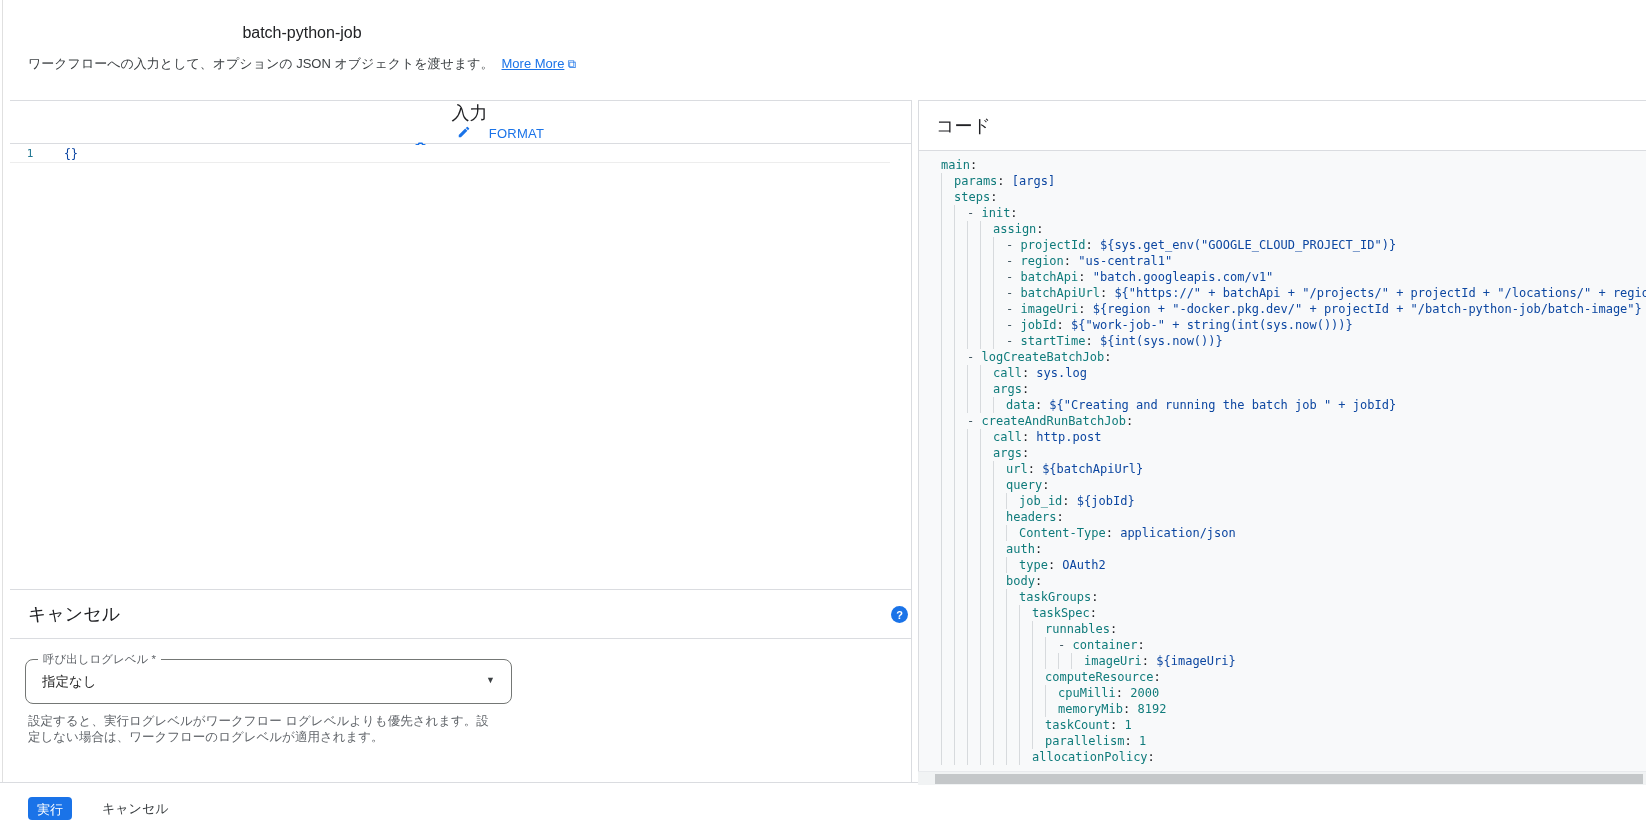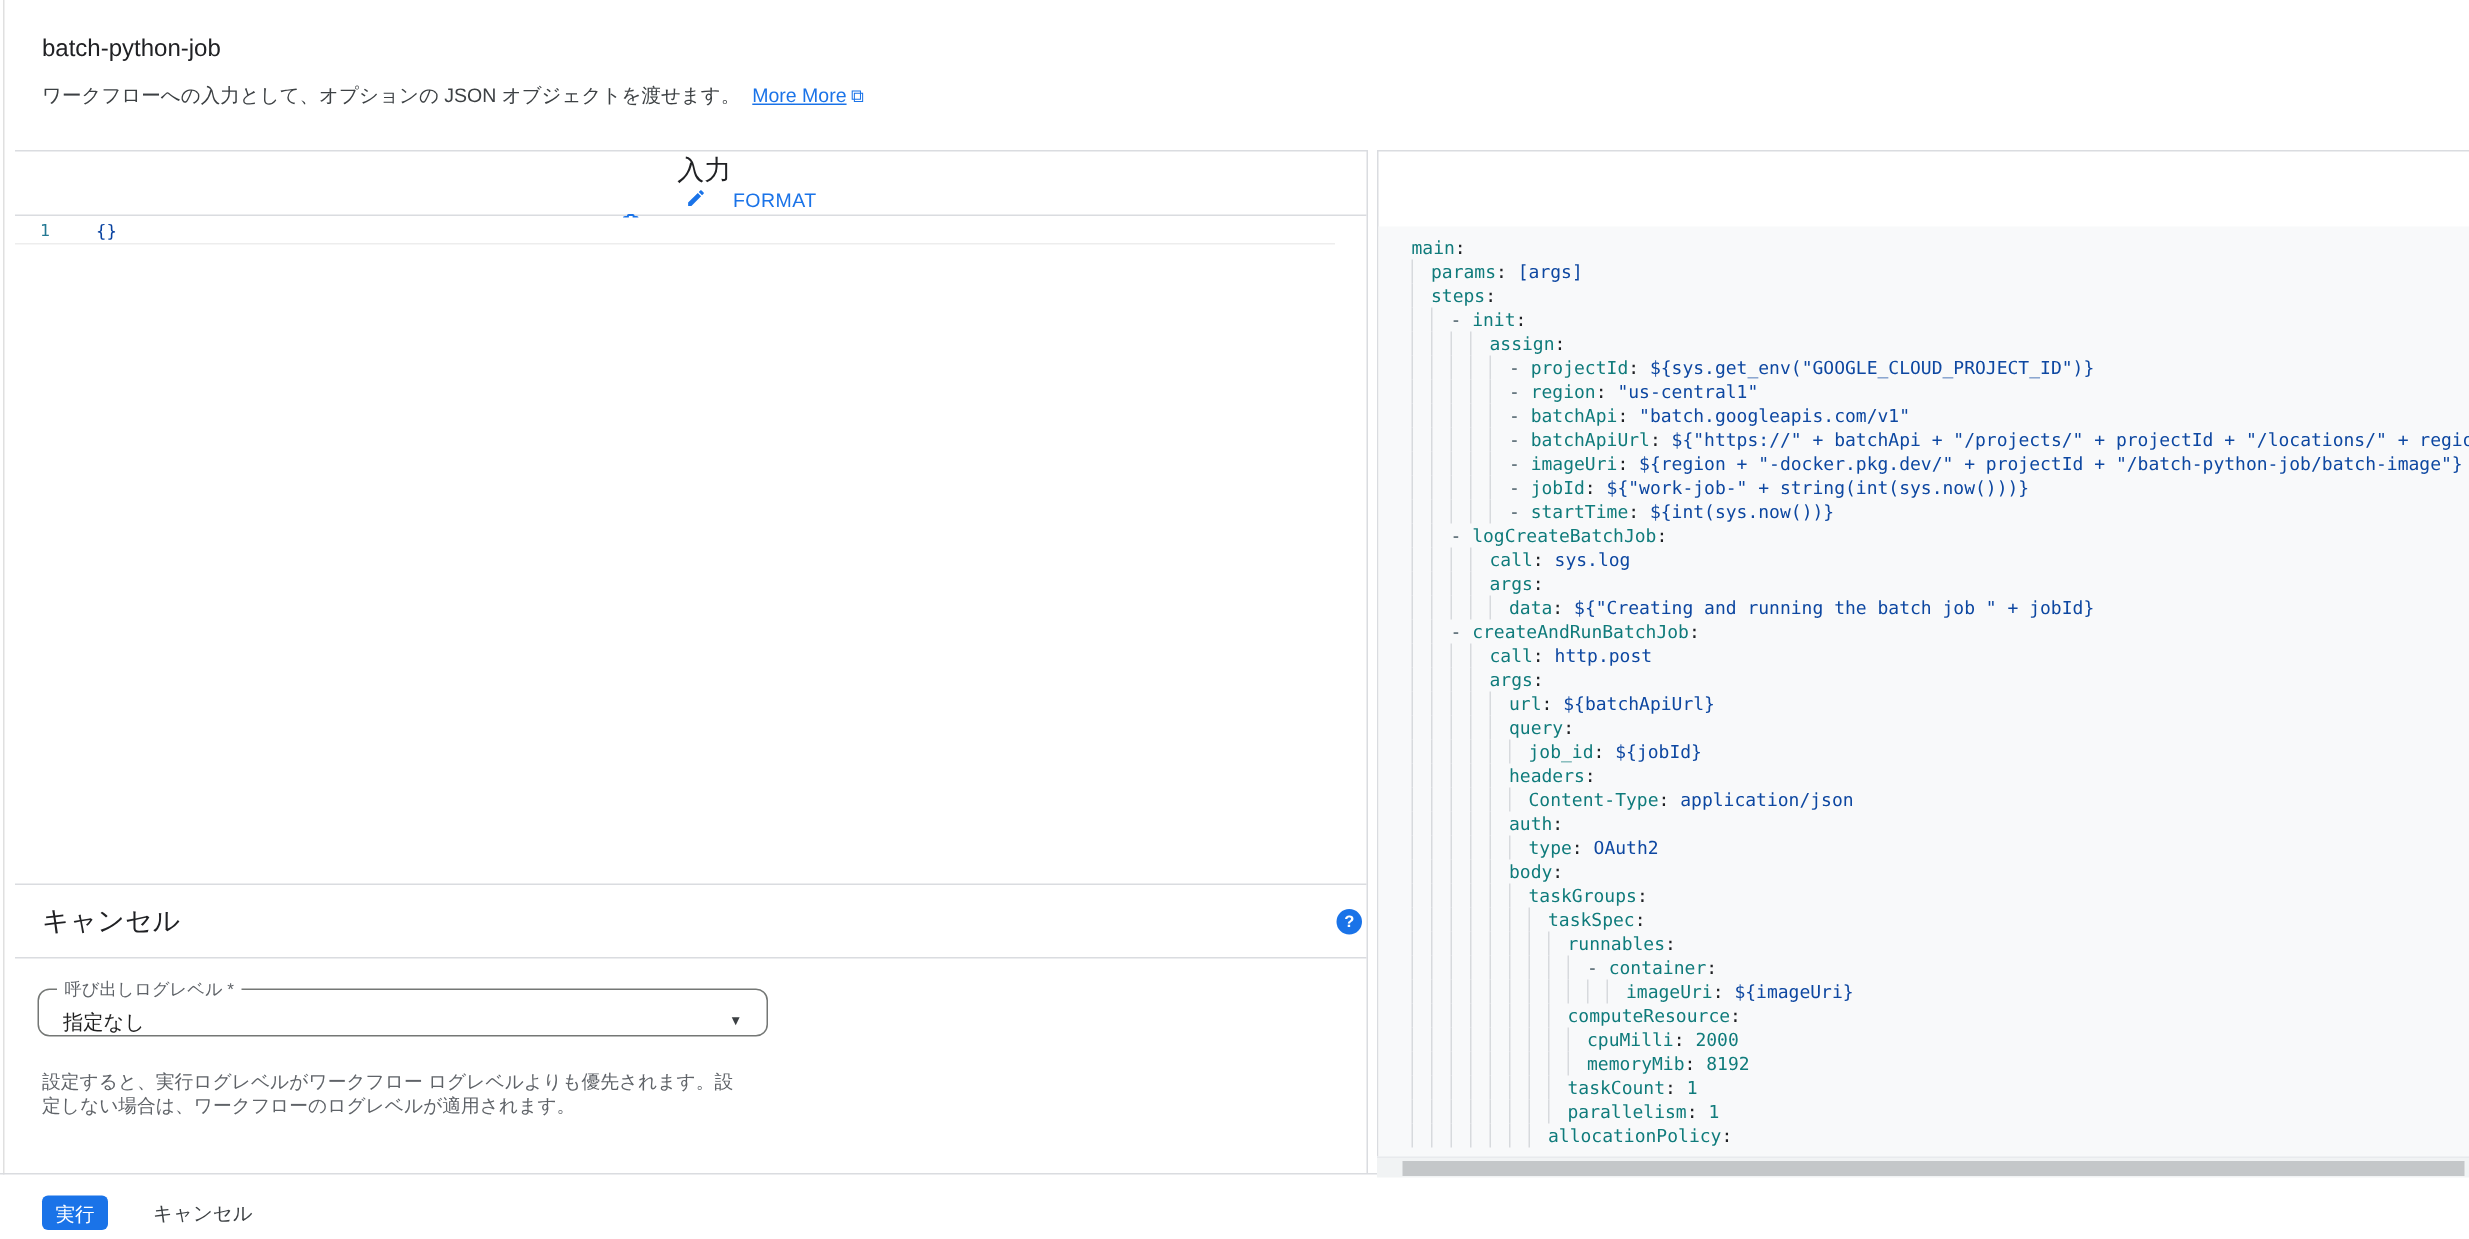--- a/index.html
+++ b/index.html
@@ -3,21 +3,21 @@
 <meta charset="utf-8">
 <style>
   * { margin:0; padding:0; box-sizing:border-box; }
   html,body { width:1646px; height:826px; background:#fff; position:relative;
               font-family:"Liberation Sans",sans-serif; color:#202124; overflow:hidden; }
 
   .left-edge { position:absolute; left:2px; top:0; width:1px; height:783px; background:#e0e0e0; }
 
   
   .page-header { position:absolute; left:28px; top:24px; }
-  .page-title { font-size:16px; font-weight:400; color:#202124; }
+  .page-title { font-size:16px; font-weight:400; color:#202124;text-align:center; }
   .page-subtitle { margin-top:13px; font-size:13px; color:#3c4043; }
   .learn-more { color:#1a73e8; text-decoration:underline; margin-left:8px; cursor:pointer; }
   .ext-icon { text-decoration:none; display:inline-block; margin-left:3px; font-size:12px; color:#1a73e8; }
 
   
   .input-panel { position:absolute; left:10px; top:100px; width:902px; height:682px;
                  border-top:1px solid #dadce0; border-right:1px solid #dadce0; background:#fff; }
   .panel-header { height:43px; border-bottom:1px solid #dadce0; display:flex; align-items:center;
                   padding-left:18px;flex-direction:column; }
   .panel-title { font-size:18px; color:#202124; }
@@ -36,21 +36,21 @@
   .json-val { margin-left:14px; font-family:"DejaVu Sans Mono",monospace; font-size:11.5px; color:#0842a0; }
 
   .logging-header { position:absolute; top:488px; left:0; width:100%; height:50px;
                     border-top:1px solid #dadce0; border-bottom:1px solid #dadce0;
                     display:flex; align-items:center; padding-left:18px; }
   .help-icon { position:absolute; right:3px; top:16px; width:17px; height:17px; border-radius:50%;
                background:#1a73e8; color:#fff; font-size:11px; font-weight:bold; display:flex;
                align-items:center; justify-content:center; cursor:pointer; }
 
   .logging-form { position:absolute; top:538px; left:0; right:0; bottom:0; }
-  .select-box { position:absolute; left:15px; top:20px; width:487px; height:32px;
+  .select-box { position:absolute; left:15px; top:20px; width:487px; height:45px;
                 border:1px solid #747775; border-radius:8px; background:#fff; cursor:pointer; }
   .select-label { position:absolute; top:-8px; left:12px; background:#fff; padding:0 5px;
                   font-size:11.5px; color:#5f6368; white-space:nowrap; }
   .select-value { position:absolute; left:16px; top:13px; font-size:13.5px; color:#1f1f1f; }
   .select-caret { position:absolute; right:16px; top:15px; font-size:9px; color:#3c4043; }
   .helper-text { position:absolute; left:18px; top:74px; width:462px; font-size:12.5px;
                  color:#5f6368; line-height:16px; }
 
   
   .bottom-divider { position:absolute; left:0; top:782px; width:918px; height:1px; background:#dadce0; }
@@ -140,17 +140,20 @@
   </div>
 </div>
 
 <div class="bottom-divider"></div>
 <div class="actions">
   <button class="run-btn">実行</button>
   <button class="cancel-btn">キャンセル</button>
 </div>
 
 <div class="code-panel">
+  <div class="code-header">
+    <span class="panel-title">コード</span>
+  </div>
   <div class="code-body" id="code-body"><div class="cl"><span class="k">main</span><span class="p">:</span></div><div class="cl"><span class="g"></span><span class="k">params</span><span class="p">:</span><span class="v"> [args]</span></div><div class="cl"><span class="g"></span><span class="k">steps</span><span class="p">:</span></div><div class="cl"><span class="g"></span><span class="g"></span><span class="dash">- </span><span class="k">init</span><span class="p">:</span></div><div class="cl"><span class="g"></span><span class="g"></span><span class="g"></span><span class="g"></span><span class="k">assign</span><span class="p">:</span></div><div class="cl"><span class="g"></span><span class="g"></span><span class="g"></span><span class="g"></span><span class="g"></span><span class="dash">- </span><span class="k">projectId</span><span class="p">:</span><span class="v"> ${sys.get_env("GOOGLE_CLOUD_PROJECT_ID")}</span></div><div class="cl"><span class="g"></span><span class="g"></span><span class="g"></span><span class="g"></span><span class="g"></span><span class="dash">- </span><span class="k">region</span><span class="p">:</span><span class="v"> "us-central1"</span></div><div class="cl"><span class="g"></span><span class="g"></span><span class="g"></span><span class="g"></span><span class="g"></span><span class="dash">- </span><span class="k">batchApi</span><span class="p">:</span><span class="v"> "batch.googleapis.com/v1"</span></div><div class="cl"><span class="g"></span><span class="g"></span><span class="g"></span><span class="g"></span><span class="g"></span><span class="dash">- </span><span class="k">batchApiUrl</span><span class="p">:</span><span class="v"> ${"https://" + batchApi + "/projects/" + projectId + "/locations/" + region + "/jobs"}</span></div><div class="cl"><span class="g"></span><span class="g"></span><span class="g"></span><span class="g"></span><span class="g"></span><span class="dash">- </span><span class="k">imageUri</span><span class="p">:</span><span class="v"> ${region + "-docker.pkg.dev/" + projectId + "/batch-python-job/batch-image"}</span></div><div class="cl"><span class="g"></span><span class="g"></span><span class="g"></span><span class="g"></span><span class="g"></span><span class="dash">- </span><span class="k">jobId</span><span class="p">:</span><span class="v"> ${"work-job-" + string(int(sys.now()))}</span></div><div class="cl"><span class="g"></span><span class="g"></span><span class="g"></span><span class="g"></span><span class="g"></span><span class="dash">- </span><span class="k">startTime</span><span class="p">:</span><span class="v"> ${int(sys.now())}</span></div><div class="cl"><span class="g"></span><span class="g"></span><span class="dash">- </span><span class="k">logCreateBatchJob</span><span class="p">:</span></div><div class="cl"><span class="g"></span><span class="g"></span><span class="g"></span><span class="g"></span><span class="k">call</span><span class="p">:</span><span class="v"> sys.log</span></div><div class="cl"><span class="g"></span><span class="g"></span><span class="g"></span><span class="g"></span><span class="k">args</span><span class="p">:</span></div><div class="cl"><span class="g"></span><span class="g"></span><span class="g"></span><span class="g"></span><span class="g"></span><span class="k">data</span><span class="p">:</span><span class="v"> ${"Creating and running the batch job " + jobId}</span></div><div class="cl"><span class="g"></span><span class="g"></span><span class="dash">- </span><span class="k">createAndRunBatchJob</span><span class="p">:</span></div><div class="cl"><span class="g"></span><span class="g"></span><span class="g"></span><span class="g"></span><span class="k">call</span><span class="p">:</span><span class="v"> http.post</span></div><div class="cl"><span class="g"></span><span class="g"></span><span class="g"></span><span class="g"></span><span class="k">args</span><span class="p">:</span></div><div class="cl"><span class="g"></span><span class="g"></span><span class="g"></span><span class="g"></span><span class="g"></span><span class="k">url</span><span class="p">:</span><span class="v"> ${batchApiUrl}</span></div><div class="cl"><span class="g"></span><span class="g"></span><span class="g"></span><span class="g"></span><span class="g"></span><span class="k">query</span><span class="p">:</span></div><div class="cl"><span class="g"></span><span class="g"></span><span class="g"></span><span class="g"></span><span class="g"></span><span class="g"></span><span class="k">job_id</span><span class="p">:</span><span class="v"> ${jobId}</span></div><div class="cl"><span class="g"></span><span class="g"></span><span class="g"></span><span class="g"></span><span class="g"></span><span class="k">headers</span><span class="p">:</span></div><div class="cl"><span class="g"></span><span class="g"></span><span class="g"></span><span class="g"></span><span class="g"></span><span class="g"></span><span class="k">Content-Type</span><span class="p">:</span><span class="v"> application/json</span></div><div class="cl"><span class="g"></span><span class="g"></span><span class="g"></span><span class="g"></span><span class="g"></span><span class="k">auth</span><span class="p">:</span></div><div class="cl"><span class="g"></span><span class="g"></span><span class="g"></span><span class="g"></span><span class="g"></span><span class="g"></span><span class="k">type</span><span class="p">:</span><span class="v"> OAuth2</span></div><div class="cl"><span class="g"></span><span class="g"></span><span class="g"></span><span class="g"></span><span class="g"></span><span class="k">body</span><span class="p">:</span></div><div class="cl"><span class="g"></span><span class="g"></span><span class="g"></span><span class="g"></span><span class="g"></span><span class="g"></span><span class="k">taskGroups</span><span class="p">:</span></div><div class="cl"><span class="g"></span><span class="g"></span><span class="g"></span><span class="g"></span><span class="g"></span><span class="g"></span><span class="g"></span><span class="k">taskSpec</span><span class="p">:</span></div><div class="cl"><span class="g"></span><span class="g"></span><span class="g"></span><span class="g"></span><span class="g"></span><span class="g"></span><span class="g"></span><span class="g"></span><span class="k">runnables</span><span class="p">:</span></div><div class="cl"><span class="g"></span><span class="g"></span><span class="g"></span><span class="g"></span><span class="g"></span><span class="g"></span><span class="g"></span><span class="g"></span><span class="g"></span><span class="dash">- </span><span class="k">container</span><span class="p">:</span></div><div class="cl"><span class="g"></span><span class="g"></span><span class="g"></span><span class="g"></span><span class="g"></span><span class="g"></span><span class="g"></span><span class="g"></span><span class="g"></span><span class="g"></span><span class="g"></span><span class="k">imageUri</span><span class="p">:</span><span class="v"> ${imageUri}</span></div><div class="cl"><span class="g"></span><span class="g"></span><span class="g"></span><span class="g"></span><span class="g"></span><span class="g"></span><span class="g"></span><span class="g"></span><span class="k">computeResource</span><span class="p">:</span></div><div class="cl"><span class="g"></span><span class="g"></span><span class="g"></span><span class="g"></span><span class="g"></span><span class="g"></span><span class="g"></span><span class="g"></span><span class="g"></span><span class="k">cpuMilli</span><span class="p">:</span><span class="vn"> 2000</span></div><div class="cl"><span class="g"></span><span class="g"></span><span class="g"></span><span class="g"></span><span class="g"></span><span class="g"></span><span class="g"></span><span class="g"></span><span class="g"></span><span class="k">memoryMib</span><span class="p">:</span><span class="vn"> 8192</span></div><div class="cl"><span class="g"></span><span class="g"></span><span class="g"></span><span class="g"></span><span class="g"></span><span class="g"></span><span class="g"></span><span class="g"></span><span class="k">taskCount</span><span class="p">:</span><span class="vn"> 1</span></div><div class="cl"><span class="g"></span><span class="g"></span><span class="g"></span><span class="g"></span><span class="g"></span><span class="g"></span><span class="g"></span><span class="g"></span><span class="k">parallelism</span><span class="p">:</span><span class="vn"> 1</span></div><div class="cl"><span class="g"></span><span class="g"></span><span class="g"></span><span class="g"></span><span class="g"></span><span class="g"></span><span class="g"></span><span class="k">allocationPolicy</span><span class="p">:</span></div></div>
 </div>
 <div class="code-scrollbar">
   <div class="thumb"></div>
 </div>
 
 </body></html>

